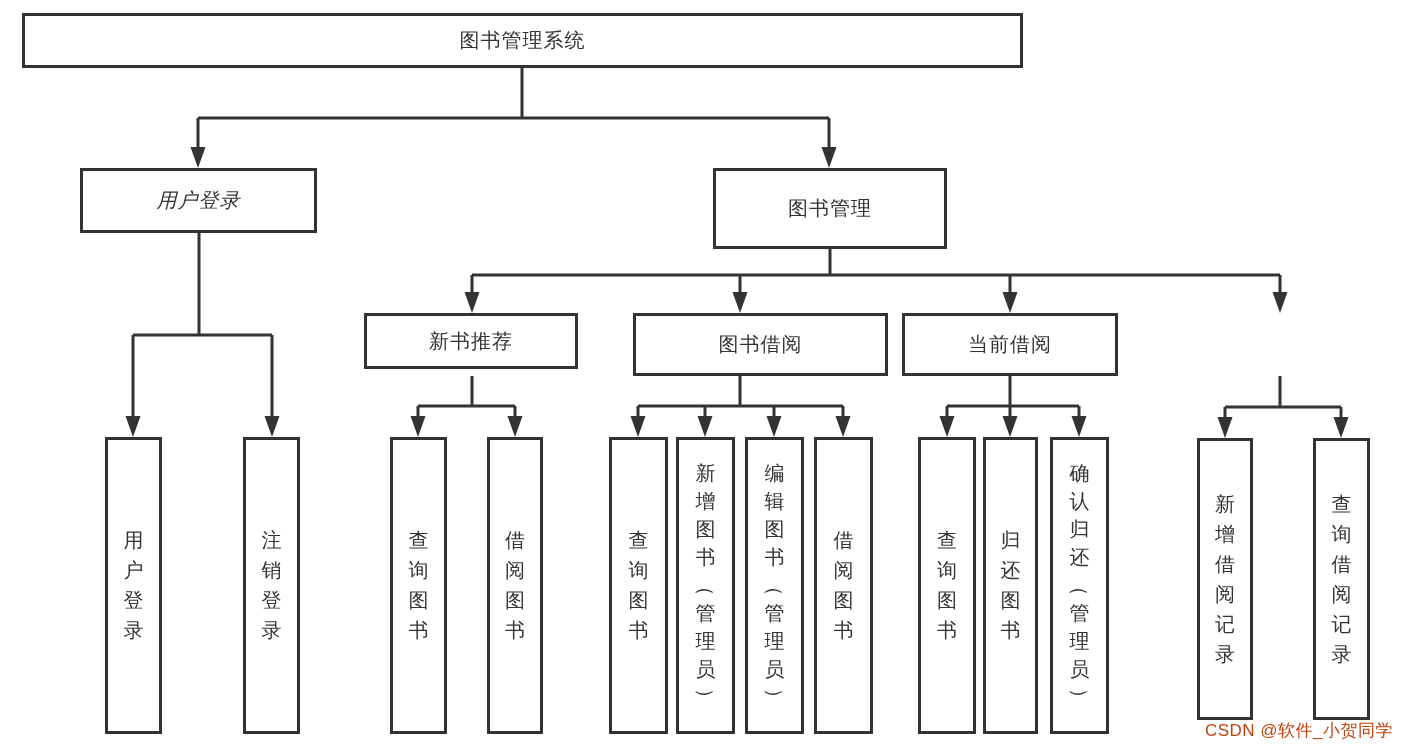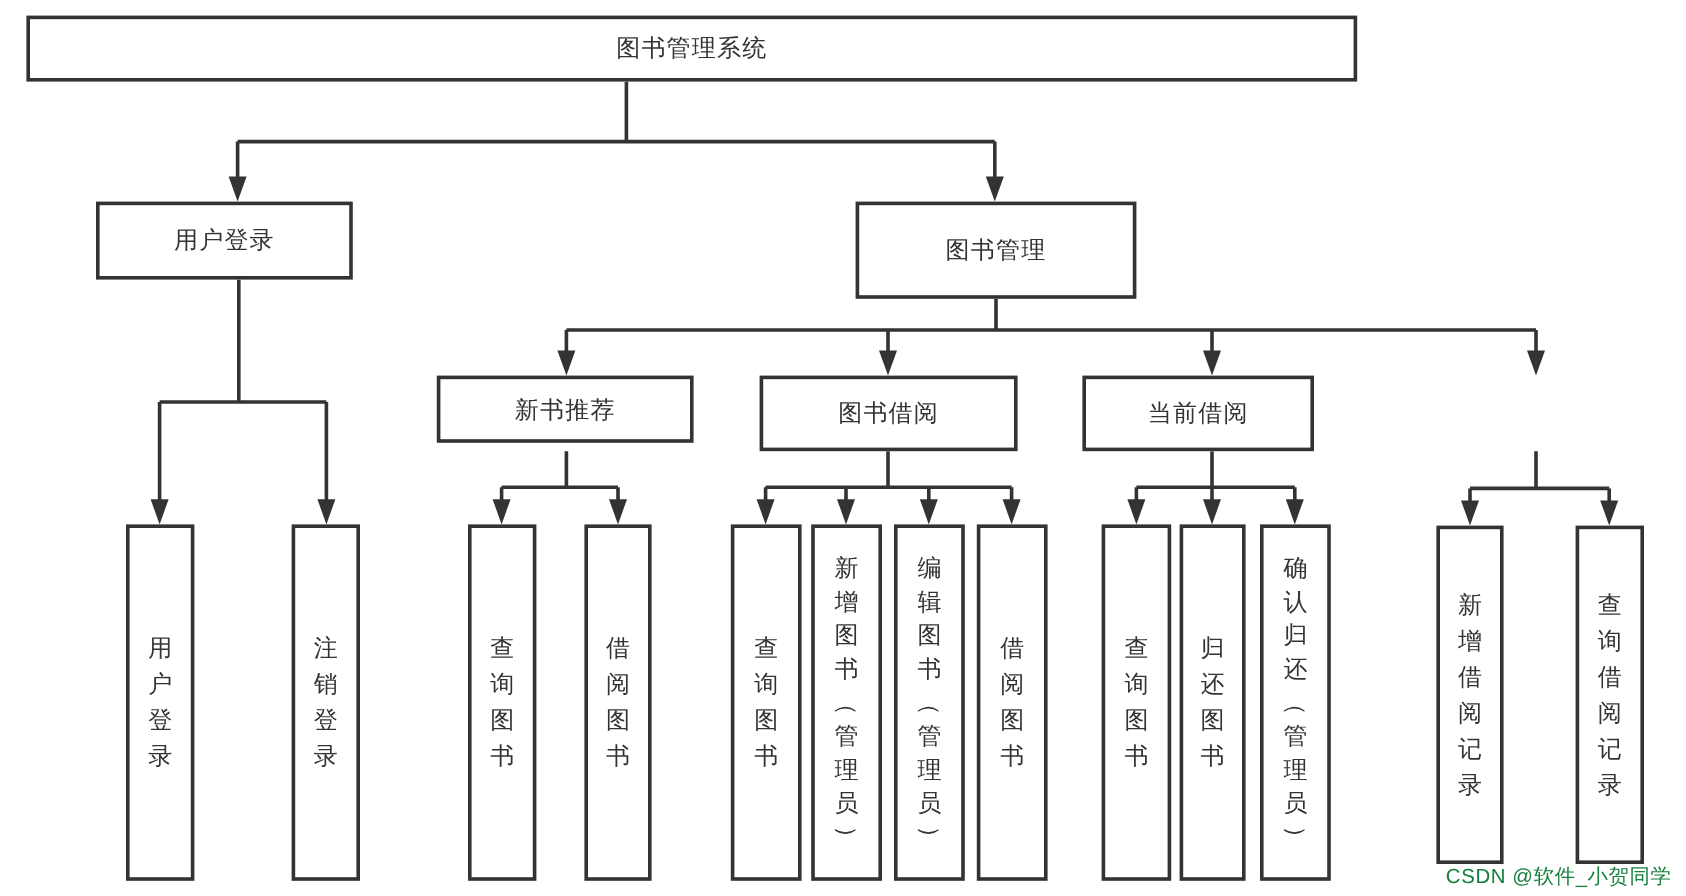--- a/index.html
+++ b/index.html
@@ -13,21 +13,21 @@
     color:#333333;font-size:20px;letter-spacing:1px;
     z-index:2;
   }
   .leaf{letter-spacing:0;}
   .vtext{display:flex;flex-direction:column;align-items:center;justify-content:center;}
   .vch{height:30px;width:100%;display:flex;align-items:center;justify-content:center;font-size:20px;color:#333333;}
   .vch.rot{transform:rotate(90deg);}
   .leaf-tall .vch{height:28px;}
   #watermark{
     position:absolute;top:719px;right:12px;z-index:3;
-    color:#15803d;font-size:17px;letter-spacing:0.5px;
+    color:#c2410c;font-size:17px;letter-spacing:0.5px;
     text-shadow:0 0 1px #ffffff;
   }
 </style>
 </head>
 <body>
 
 <div id="canvas">
 
   <svg id="connectors" width="1405" height="747" viewBox="0 0 1405 747" xmlns="http://www.w3.org/2000/svg">
     <path fill="none" stroke="#333333" stroke-width="3" d="
@@ -68,38 +68,38 @@
       <polygon points="774,437 766.5,416 781.5,416"></polygon>
       <polygon points="843,437 835.5,416 850.5,416"></polygon>
       <polygon points="947,437 939.5,416 954.5,416"></polygon>
       <polygon points="1010,437 1002.5,416 1017.5,416"></polygon>
       <polygon points="1079,437 1071.5,416 1086.5,416"></polygon>
       <polygon points="1225,438 1217.5,417 1232.5,417"></polygon>
       <polygon points="1341,438 1333.5,417 1348.5,417"></polygon>
     </g>
   </svg>
 
-  <div class="node" style="left:22px;top:13px;width:1109px;height:55px;">
+  <div class="node" style="left:22px;top:13px;width:1001px;height:55px;">
     <span>图书管理系统</span>
   </div>
 
-  <div class="node" style="left:80px;top:168px;width:214px;height:65px;">
+  <div class="node" style="left:80px;top:168px;width:237px;height:65px;font-style:italic;">
     <span>用户登录</span>
   </div>
   <div class="node" style="left:713px;top:168px;width:234px;height:81px;">
     <span>图书管理</span>
   </div>
 
   <div class="node" style="left:364px;top:313px;width:214px;height:56px;">
     <span>新书推荐</span>
   </div>
-  <div class="node" style="left:633px;top:313px;width:215px;height:63px;align-items:center;">
+  <div class="node" style="left:633px;top:313px;width:255px;height:63px;align-items:center;">
     <span>图书借阅</span>
   </div>
-  <div class="node" style="left:902px;top:313px;width:193px;height:63px;">
+  <div class="node" style="left:902px;top:313px;width:216px;height:63px;">
     <span>当前借阅</span>
   </div>
 
   <div class="node leaf" style="left:105px;top:437px;width:57px;height:297px;">
     <span class="vtext">
         <span class="vch">用</span>
         <span class="vch">户</span>
         <span class="vch">登</span>
         <span class="vch">录</span>
       </span>

